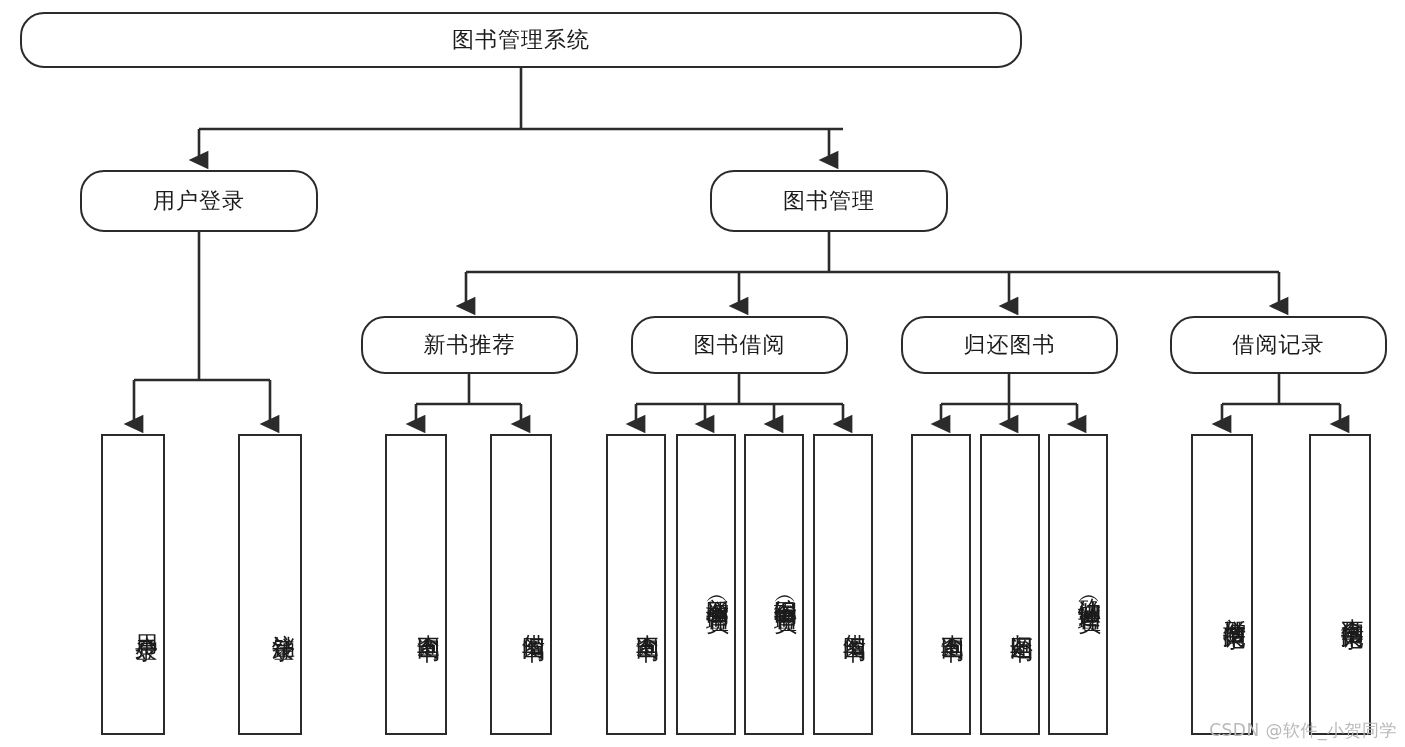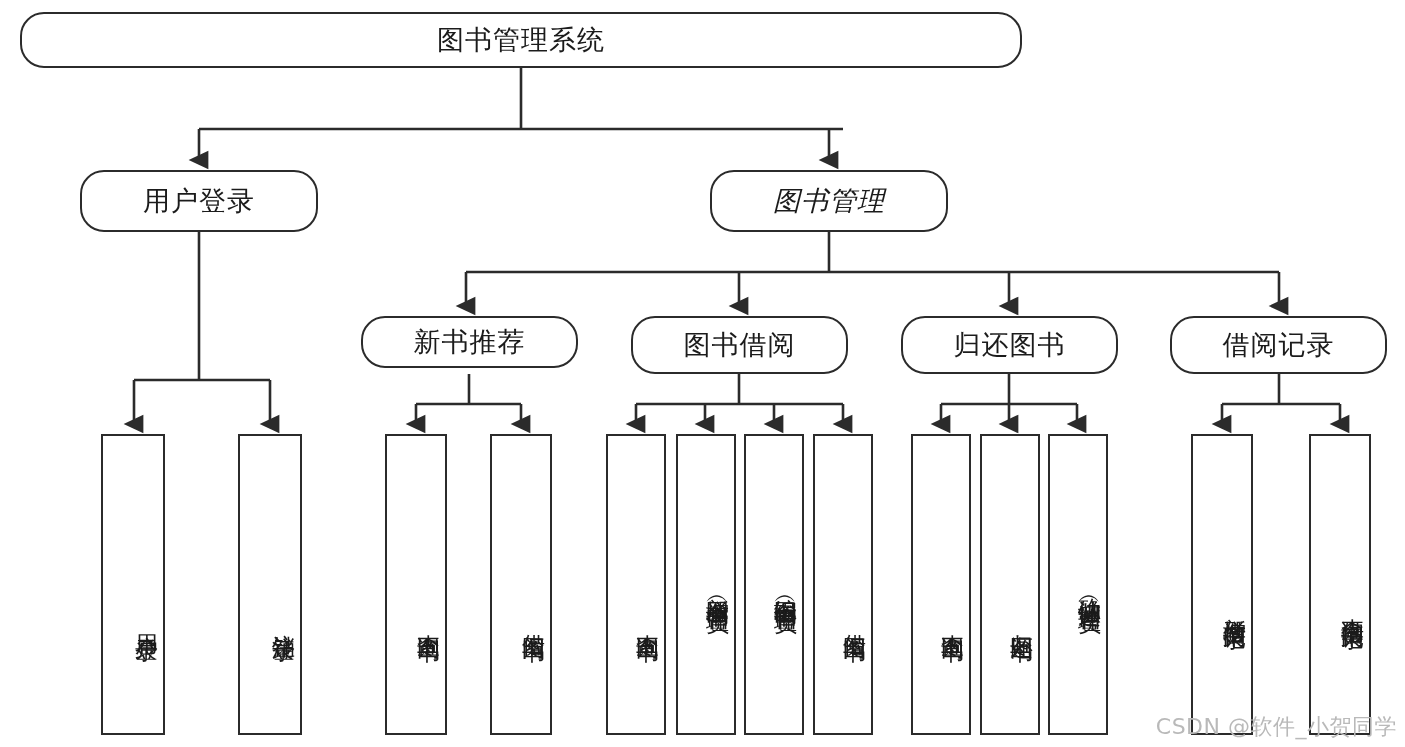--- a/index.html
+++ b/index.html
@@ -29,21 +29,21 @@
     box-sizing: border-box;
     border: 2.5px solid #2b2b2b;
     background: #ffffff;
     color: #1b1b1b;
     display: flex;
     align-items: center;
     justify-content: center;
     z-index: 3;
   }
   .node.horizontal {
-    font-size: 27px;
+    font-size: 22px;
     letter-spacing: 1px;
     line-height: 1.2;
     border-radius: 24px;
   }
   .node.vertical {
     writing-mode: vertical-rl;
     text-orientation: upright;
     font-size: 23px;
     line-height: 1.42;
     letter-spacing: 2px;
@@ -53,21 +53,21 @@
   }
   .node.vertical .vlabel {
     writing-mode: vertical-rl;
     text-orientation: upright;
     white-space: nowrap;
   }
   .watermark {
     position: absolute;
     right: 8px;
     bottom: 5px;
-    font-size: 22px;
+    font-size: 17px;
     color: #b9b9b9;
     letter-spacing: 0.5px;
     z-index: 6;
     font-family: "DejaVu Sans", "Liberation Sans", sans-serif;
     white-space: nowrap;
   }
 </style>
 </head>
 <body>
 
@@ -135,25 +135,25 @@
     </g>
   </svg>
 
   <div class="node horizontal" style="left:20px; top:12px; width:1002px; height:56px;">
     <span>图书管理系统</span>
   </div>
 
   <div class="node horizontal" style="left:80px; top:170px; width:238px; height:62px;">
     <span>用户登录</span>
   </div>
-  <div class="node horizontal" style="left:710px; top:170px; width:238px; height:62px;font-style:italic;">
+  <div class="node horizontal" style="left:710px; top:170px; width:238px; height:62px;">
     <span>图书管理</span>
   </div>
 
-  <div class="node horizontal" style="left:361px; top:316px; width:217px; height:52px;">
+  <div class="node horizontal" style="left:361px; top:316px; width:217px; height:58px;">
     <span>新书推荐</span>
   </div>
   <div class="node horizontal" style="left:631px; top:316px; width:217px; height:58px;">
     <span>图书借阅</span>
   </div>
   <div class="node horizontal" style="left:901px; top:316px; width:217px; height:58px;">
     <span>归还图书</span>
   </div>
   <div class="node horizontal" style="left:1170px; top:316px; width:217px; height:58px;text-align:right;">
     <span>借阅记录</span>

